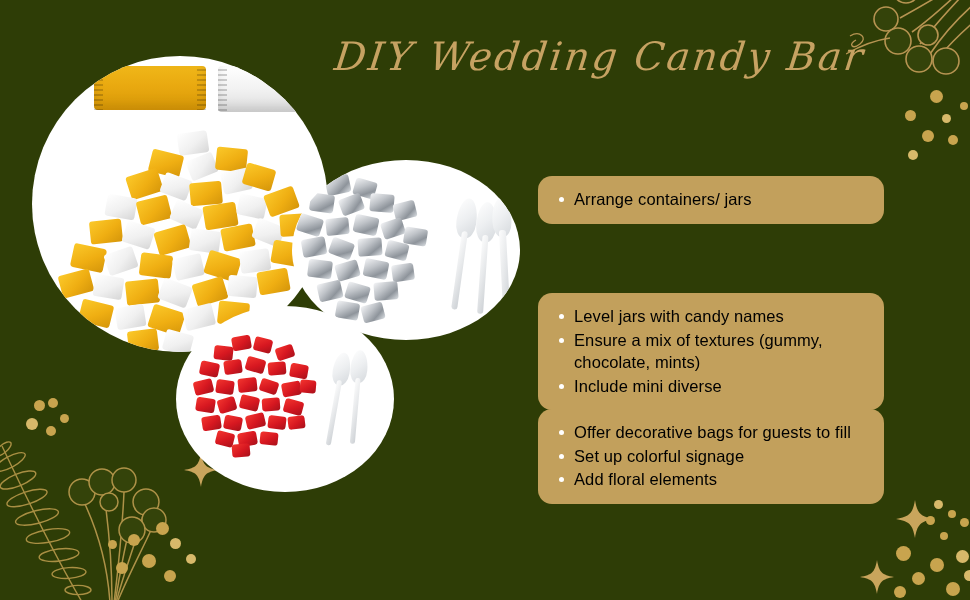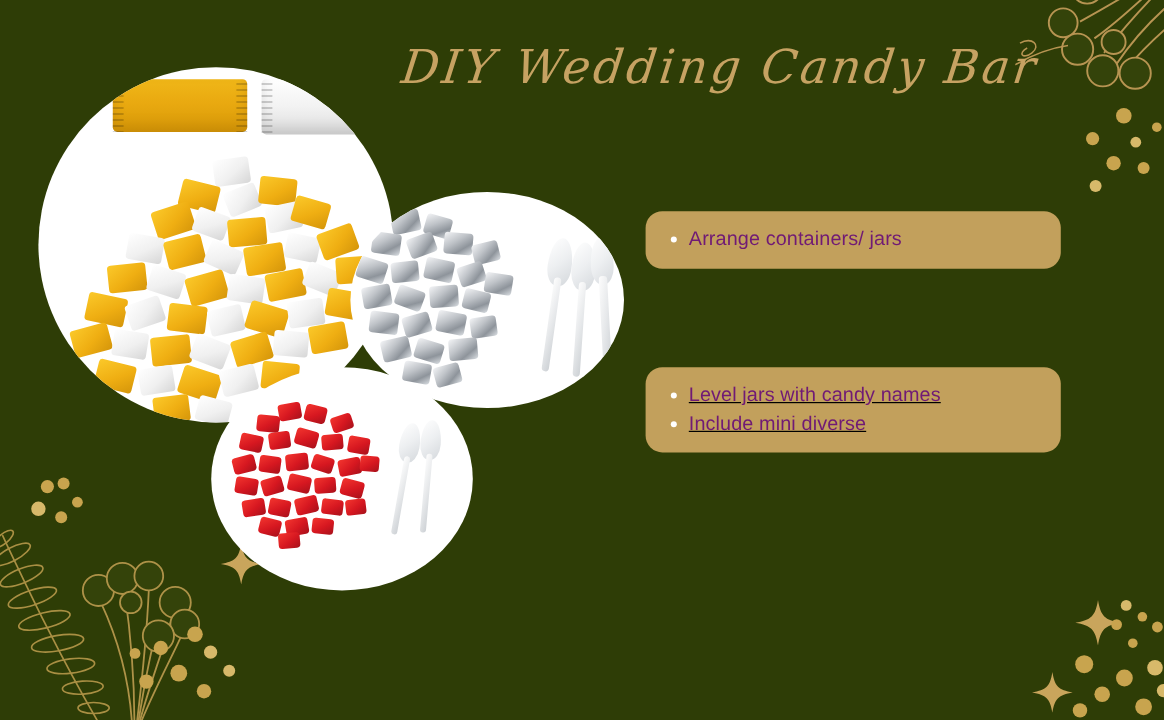--- a/index.html
+++ b/index.html
@@ -74,34 +74,34 @@
   
   .card{
     position:absolute;left:538px;width:346px;
     background:#C2A05C;border-radius:14px;
     padding:12px 16px 12px 14px;
     box-sizing:border-box;
   }
   .card ul{margin:0;padding:0 0 0 22px;list-style:none;}
   .card li{
     position:relative;
-    color:#701a75;
+    color:#000000;
     font-family:"Liberation Sans", sans-serif;
     font-weight:400;
     font-size:16.5px;
     line-height:22.5px;
     letter-spacing:.1px;
     margin:0 0 1px 0;
   }
   .card li::before{
     content:"";position:absolute;left:-15px;top:9px;
     width:5px;height:5px;border-radius:50%;background:#FFFFFF;
   }
   #card-1{top:176px;}
-  #card-2{top:306px;text-decoration:underline;}
+  #card-2{top:293px;}
   #card-3{top:409px;}
 </style>
 </head>
 <body>
 
 <div id="poster">
 
   <svg class="deco" style="left:846px;top:-12px;" width="130" height="115" viewBox="0 0 130 115">
     <g fill="none" stroke="#B79452" stroke-width="1.6">
       <path d="M120 4 C106 18, 90 36, 74 56"></path>
@@ -353,18 +353,26 @@
 
   <div class="card" id="card-1">
     <ul>
       <li>Arrange containers/ jars</li>
     </ul>
   </div>
 
   <div class="card" id="card-2">
     <ul>
       <li>Level jars with candy names</li>
+      <li>Ensure a mix of textures (gummy, chocolate, mints)</li>
       <li>Include mini diverse</li>
     </ul>
   </div>
 
+  <div class="card" id="card-3">
+    <ul>
+      <li>Offer decorative bags for guests to fill</li>
+      <li>Set up colorful signage</li>
+      <li>Add floral elements</li>
+    </ul>
+  </div>
 
 </div>
 
 </body></html>

